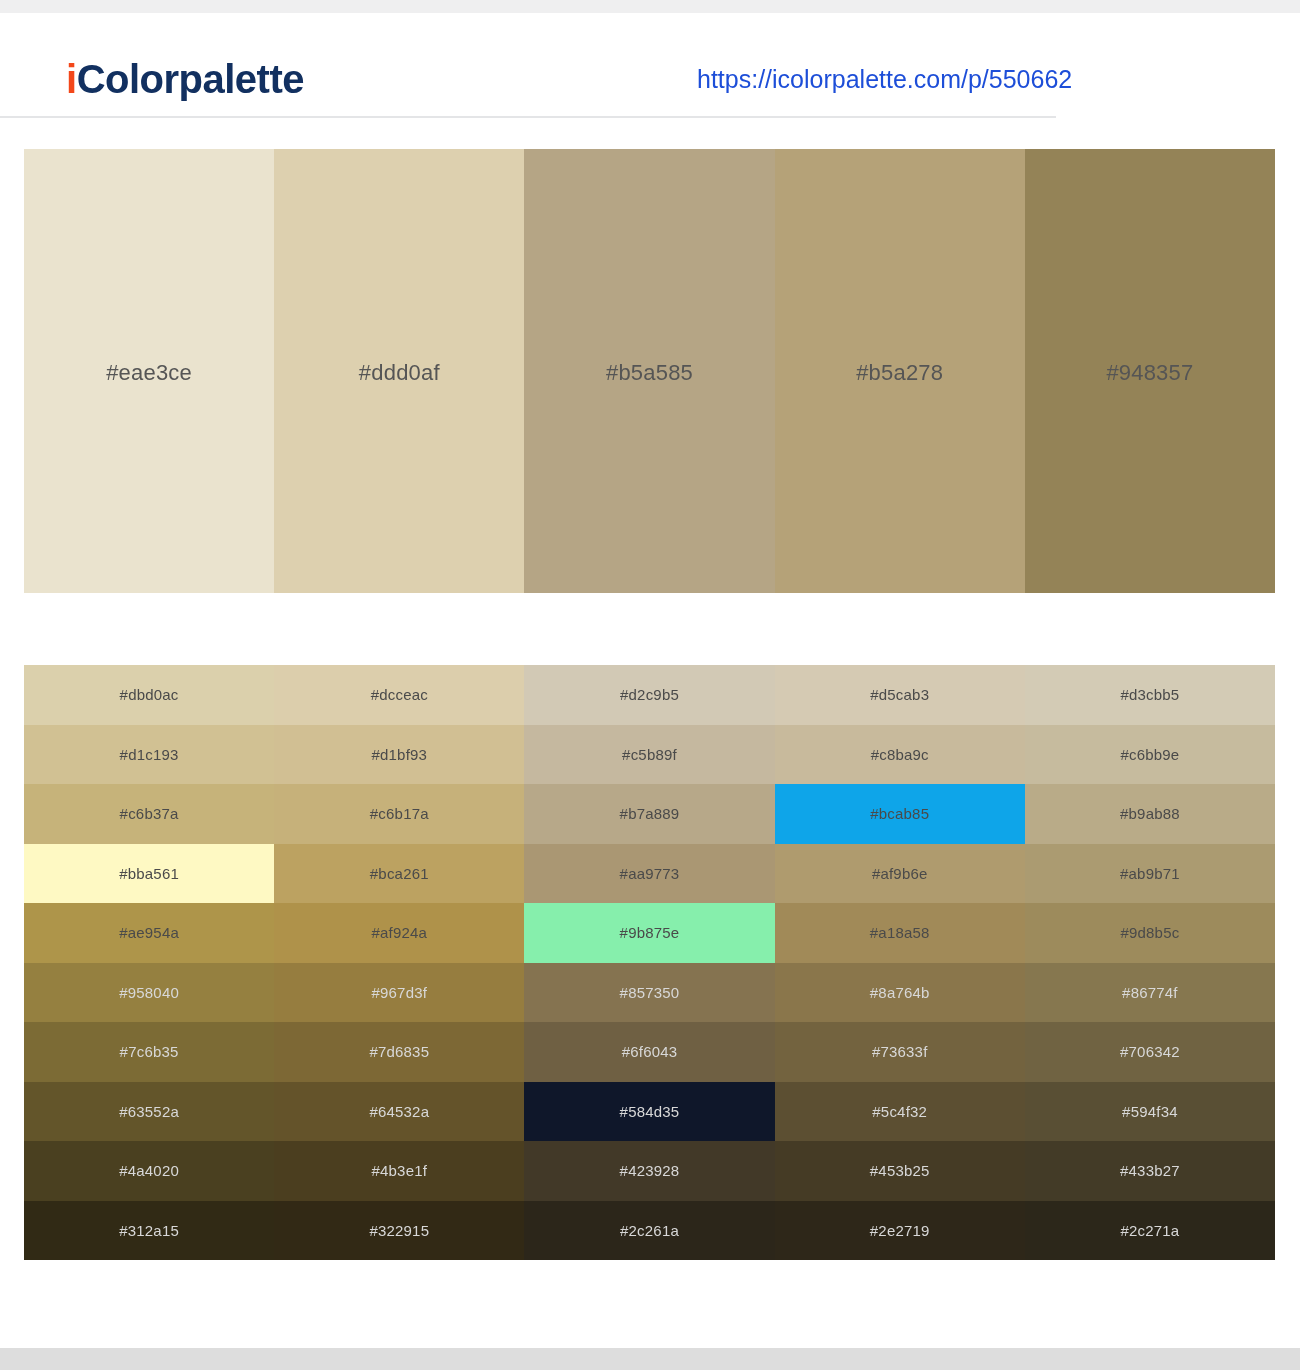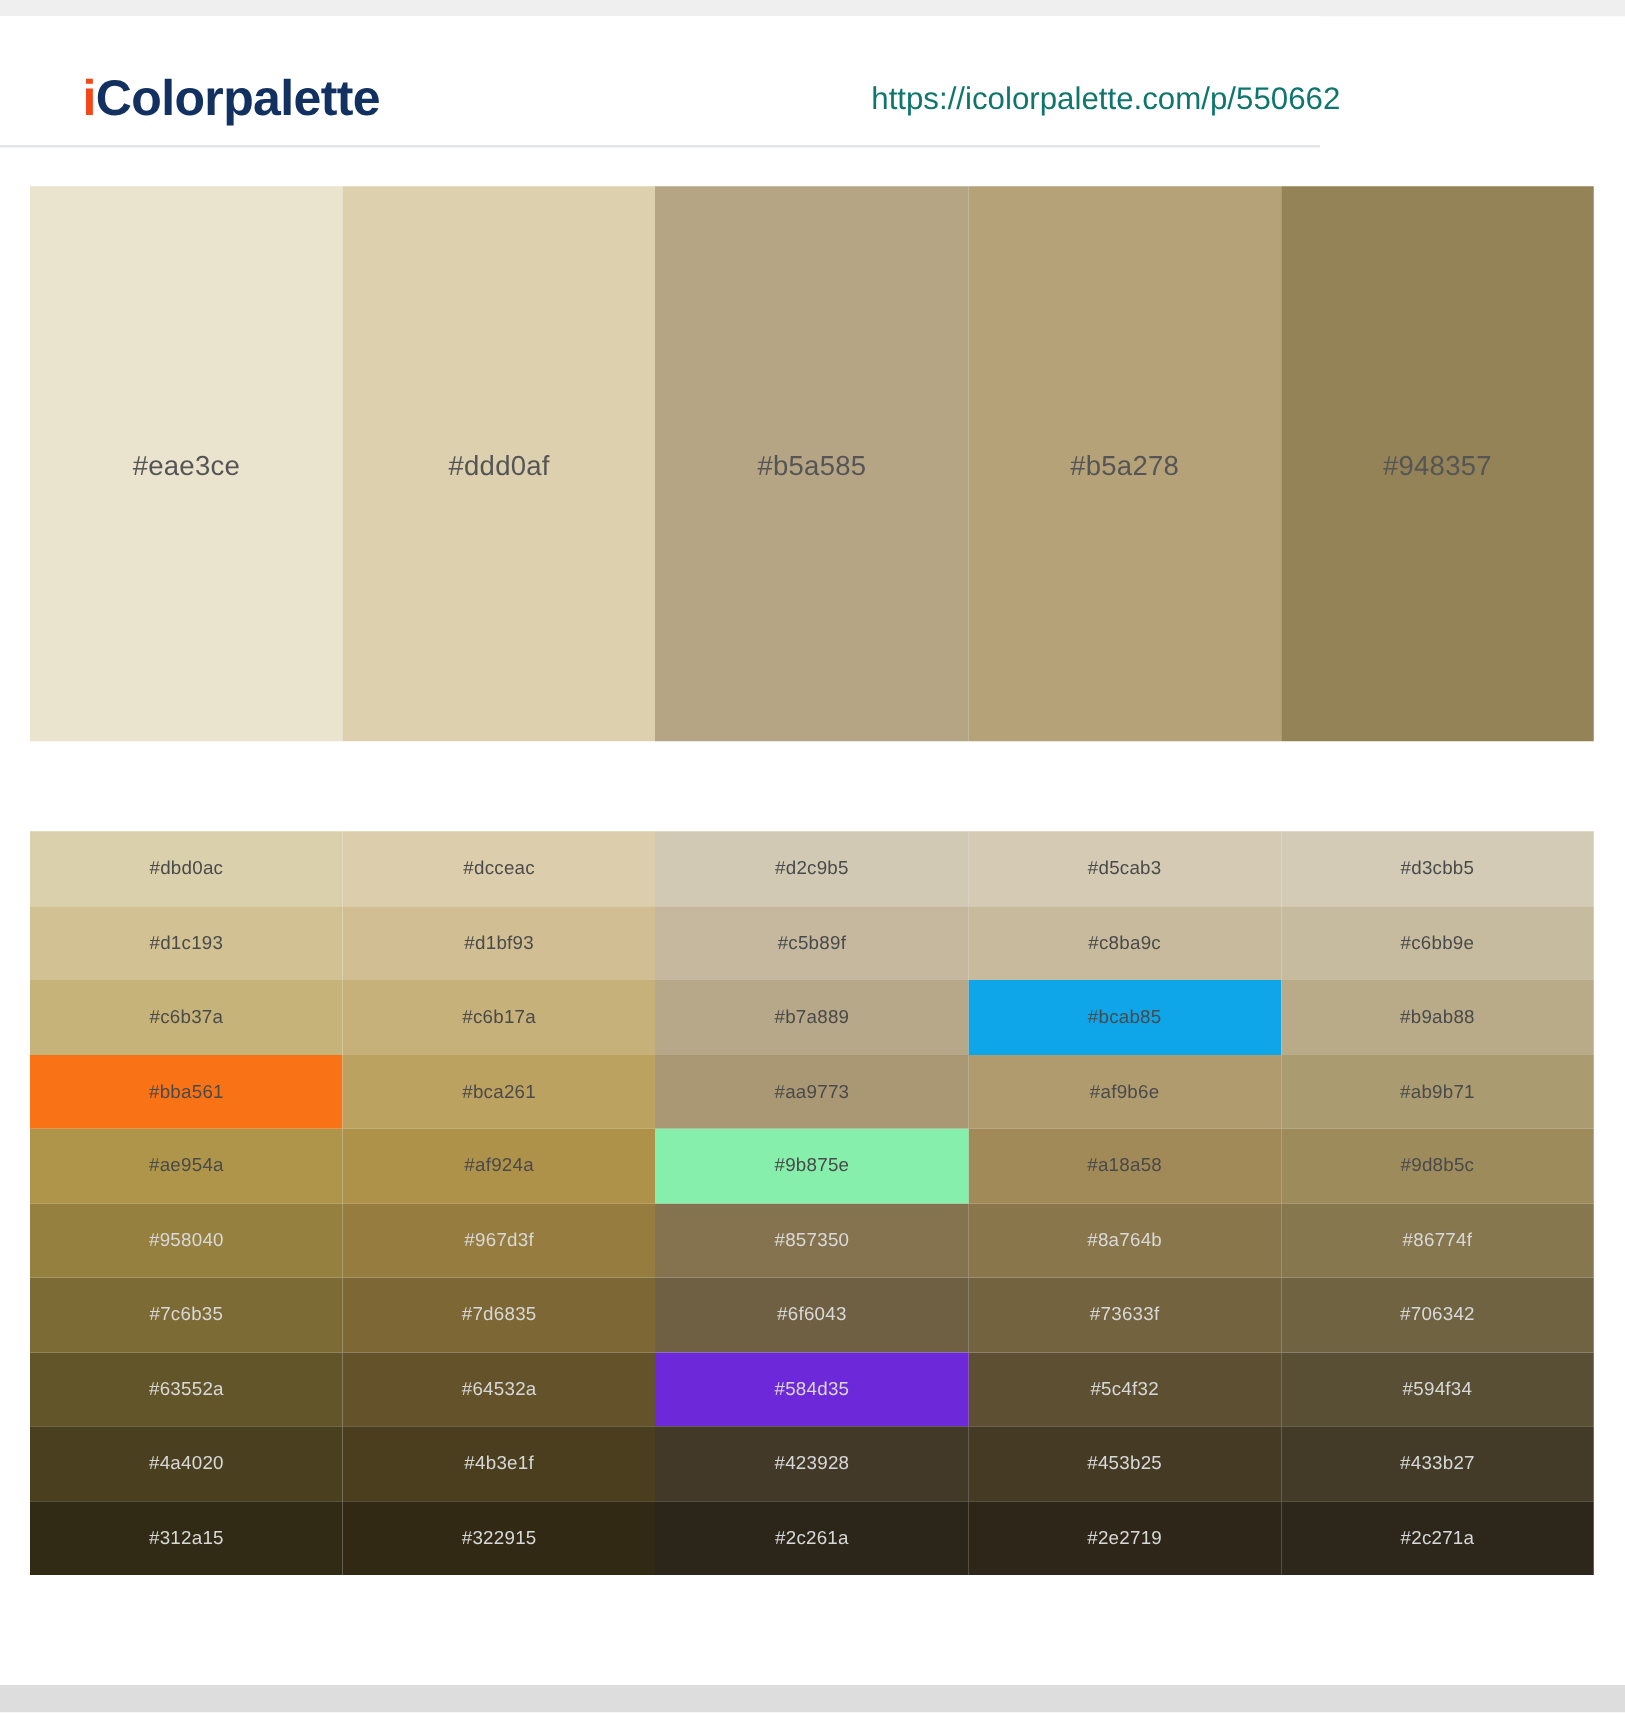--- a/index.html
+++ b/index.html
@@ -49,21 +49,21 @@
     white-space: nowrap;
   }
   .logo .logo-i { color: #f3471a; }
   .logo .logo-rest { color: #123060; }
 
   .header-url {
     position: absolute;
     left: 697px;
     top: 54px;
     font-size: 25px;
-    color: #0f766e;
+    color: #1d4ed8;
     line-height: 1;
     white-space: nowrap;
     text-decoration: none;
   }
 
   
   .main-swatches {
     position: absolute;
     left: 24px;
     top: 149px;
@@ -200,21 +200,21 @@
           <span class="shade-label dark">#b7a889</span>
         </div>
         <div class="shade-cell" style="background: #0ea5e9;">
           <span class="shade-label dark">#bcab85</span>
         </div>
         <div class="shade-cell" style="background: rgb(185, 171, 136);">
           <span class="shade-label dark">#b9ab88</span>
         </div>
       </div>
       <div class="shade-row">
-        <div class="shade-cell" style="background: #f97316;">
+        <div class="shade-cell" style="background: #fef9c3;">
           <span class="shade-label dark">#bba561</span>
         </div>
         <div class="shade-cell" style="background: rgb(188, 162, 97);">
           <span class="shade-label dark">#bca261</span>
         </div>
         <div class="shade-cell" style="background: rgb(170, 151, 115);">
           <span class="shade-label dark">#aa9773</span>
         </div>
         <div class="shade-cell" style="background: rgb(175, 155, 110);">
           <span class="shade-label dark">#af9b6e</span>
@@ -274,21 +274,21 @@
           <span class="shade-label light">#706342</span>
         </div>
       </div>
       <div class="shade-row">
         <div class="shade-cell" style="background: rgb(99, 85, 42);">
           <span class="shade-label light">#63552a</span>
         </div>
         <div class="shade-cell" style="background: rgb(100, 83, 42);">
           <span class="shade-label light">#64532a</span>
         </div>
-        <div class="shade-cell" style="background: #6d28d9;">
+        <div class="shade-cell" style="background: #0f172a;">
           <span class="shade-label light">#584d35</span>
         </div>
         <div class="shade-cell" style="background: rgb(92, 79, 50);">
           <span class="shade-label light">#5c4f32</span>
         </div>
         <div class="shade-cell" style="background: rgb(89, 79, 52);">
           <span class="shade-label light">#594f34</span>
         </div>
       </div>
       <div class="shade-row">

